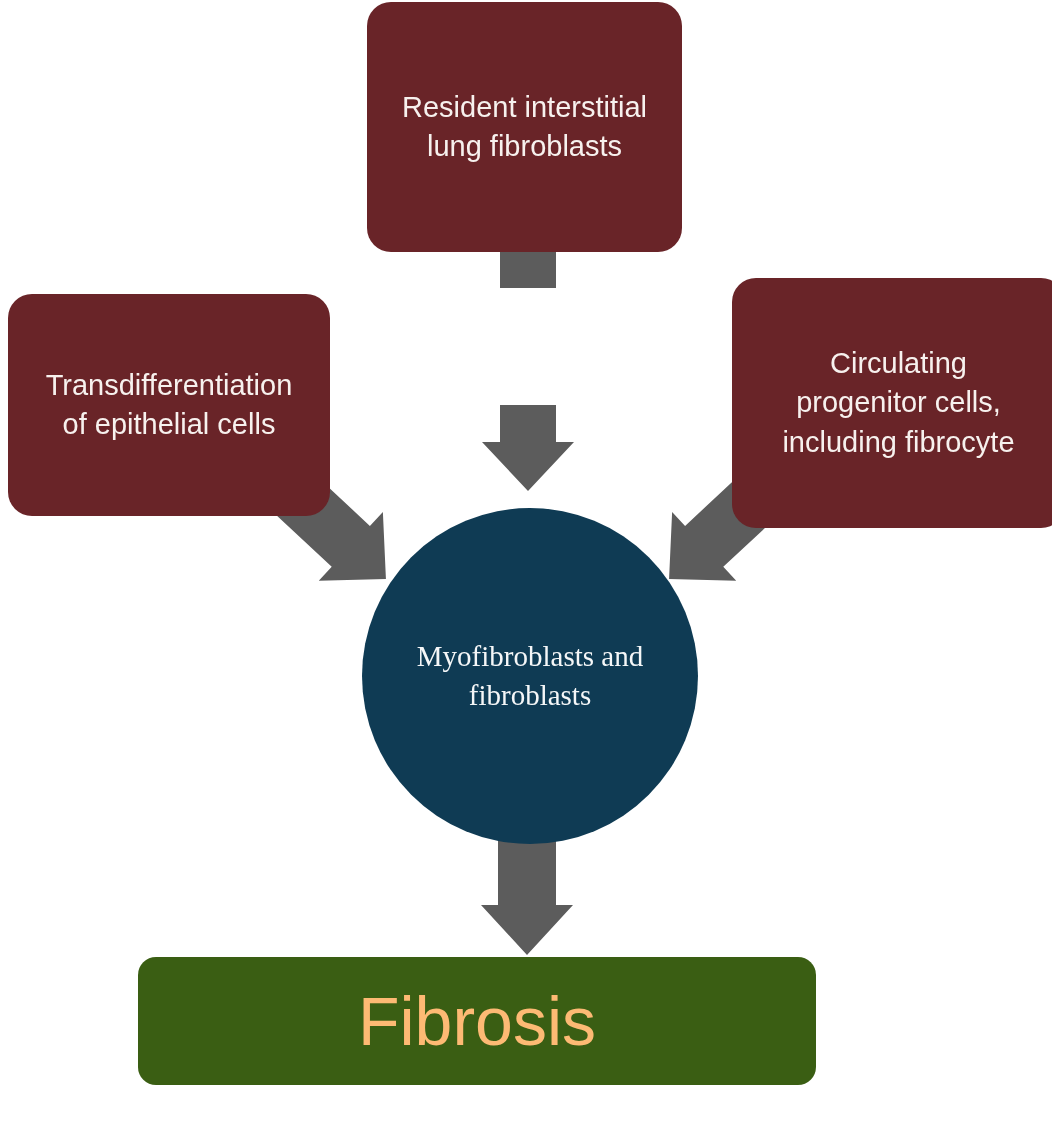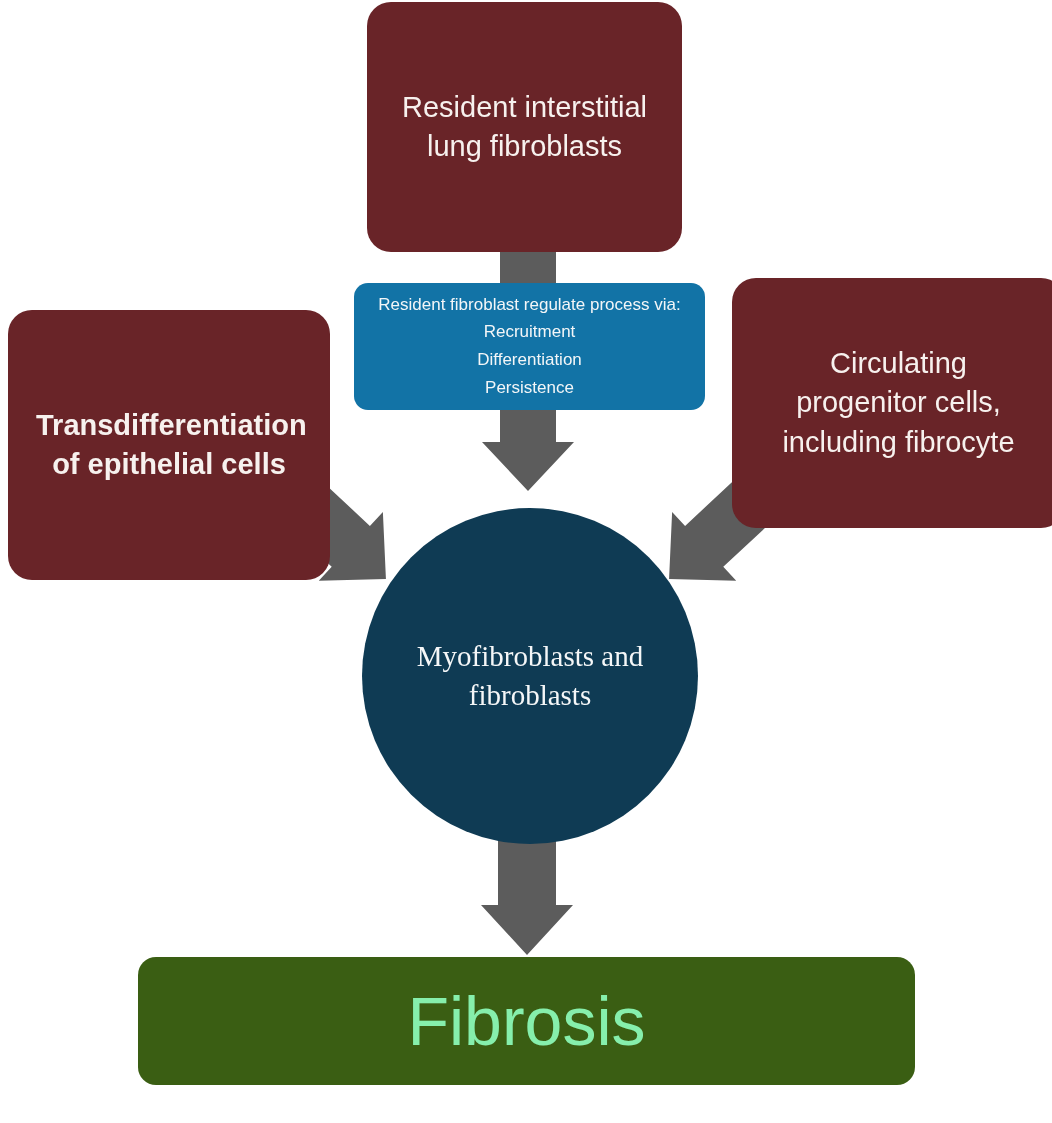--- a/index.html
+++ b/index.html
@@ -31,21 +31,21 @@
     color: #f7f1ee;
     box-sizing: border-box;
   }
   .box-red {
     background: #692428;
     border-radius: 24px;
     font-size: 29px;
     line-height: 1.35;
   }
   .node-top   { left: 367px; top: 2px;   width: 315px; height: 250px; }
-  .node-left  { left: 8px;   top: 310px; width: 322px; height: 270px; font-weight: bold; }
+  .node-left  { left: 8px;   top: 294px; width: 322px; height: 222px; }
   .node-right { left: 732px; top: 278px; width: 333px; height: 250px; }
   .label-clamp-top   { width: 282px; }
   .label-clamp-left  { width: 266px; }
   .label-clamp-right { width: 250px; }
   .node-process {
     left: 354px; top: 283px; width: 351px; height: 127px;
     background: #1273a6;
     border-radius: 14px;
     flex-direction: column;
     justify-content: space-around;
@@ -57,25 +57,25 @@
   .node-circle {
     left: 362px; top: 508px; width: 336px; height: 336px;
     background: #0f3b54;
     border-radius: 50%;
     font-size: 29px;
     line-height: 1.35;
     color: #f5f7f8;
   }
   .label-clamp-circle { width: 250px; font-family: Liberation Serif, serif; }
   .node-outcome {
-    left: 138px; top: 957px; width: 777px; height: 128px;
+    left: 138px; top: 957px; width: 678px; height: 128px;
     background: #3a5e13;
     border-radius: 18px;
     font-size: 68px;
-    color: #86efac;
+    color: #fdba74;
   }
 </style>
 </head>
 <body>
 
 <div class="canvas">
 
   <svg class="arrow-layer" viewBox="0 0 1052 1123" xmlns="http://www.w3.org/2000/svg">
 
     <rect x="500" y="248" width="56" height="40" fill="#5c5c5c"></rect>
@@ -86,26 +86,20 @@
 
     <polygon fill="#5c5c5c" transform="translate(285,485) rotate(43)" points="0,-28 90,-28 90,-47 138,0 90,47 90,28 0,28"></polygon>
 
     <polygon fill="#5c5c5c" transform="translate(770,485) rotate(137)" points="0,-28 90,-28 90,-47 138,0 90,47 90,28 0,28"></polygon>
   </svg>
 
   <div class="node box-red node-top">
     <div class="label-clamp-top">Resident interstitial lung fibroblasts</div>
   </div>
 
-  <div class="node node-process">
-    <div class="process-line">Resident fibroblast regulate process via:</div>
-    <div class="process-line">Recruitment</div>
-    <div class="process-line">Differentiation</div>
-    <div class="process-line">Persistence</div>
-  </div>
 
   <div class="node box-red node-left">
     <div class="label-clamp-left">Transdifferentiation of epithelial cells</div>
   </div>
 
   <div class="node box-red node-right">
     <div class="label-clamp-right">Circulating progenitor cells, including fibrocyte</div>
   </div>
 
   <div class="node node-circle">

